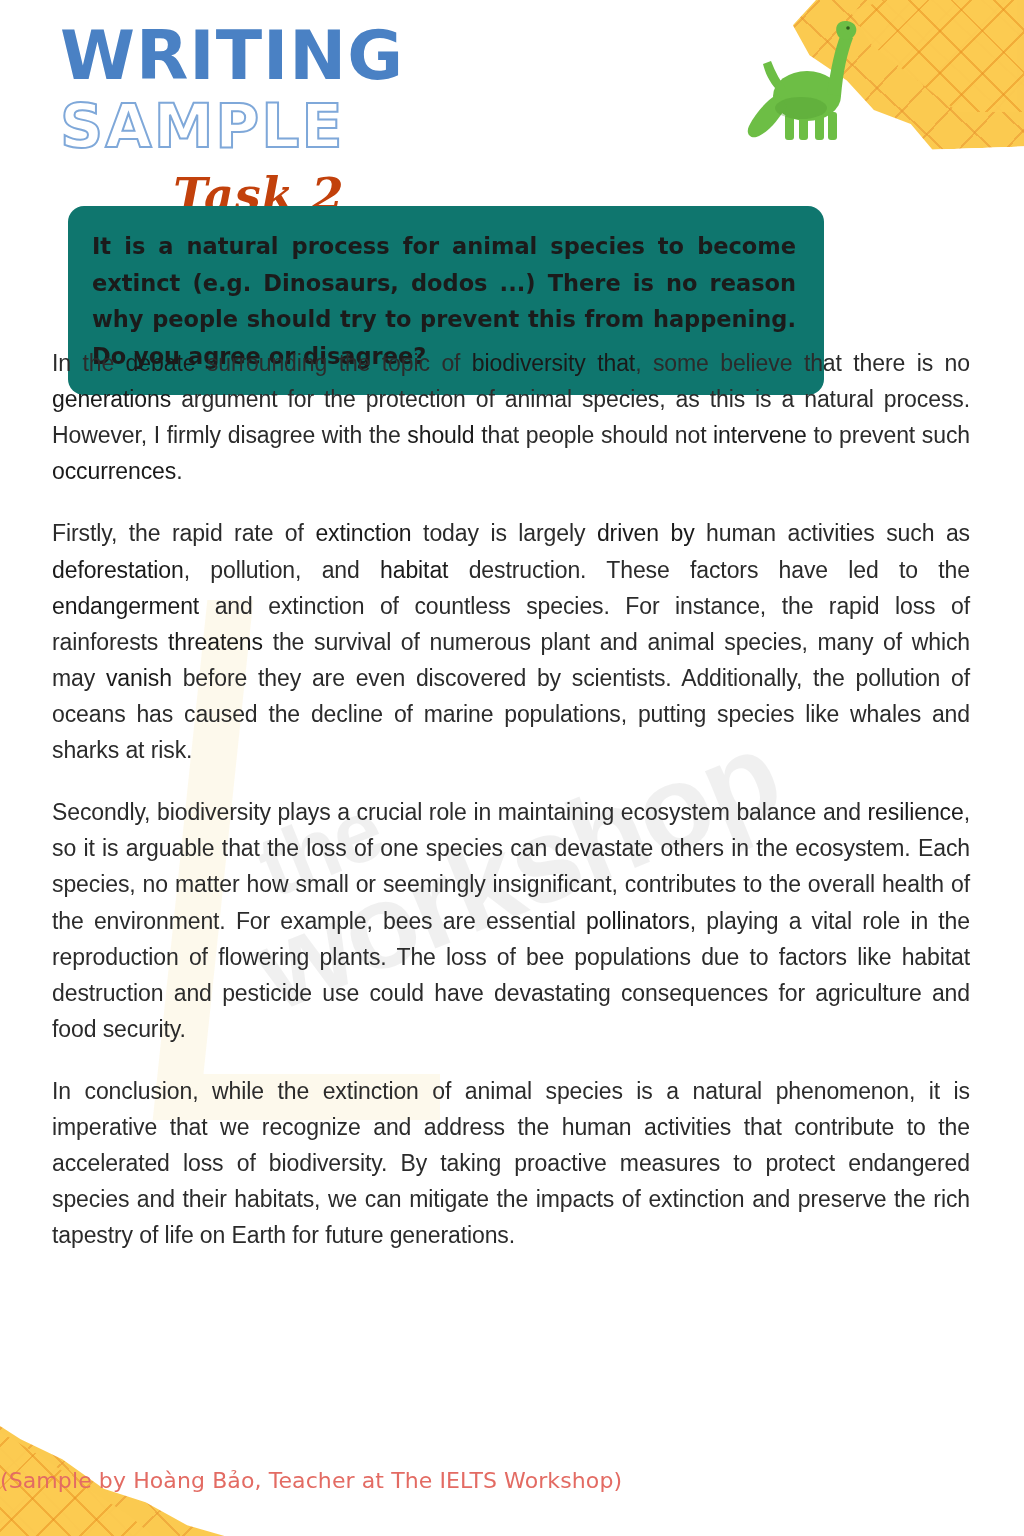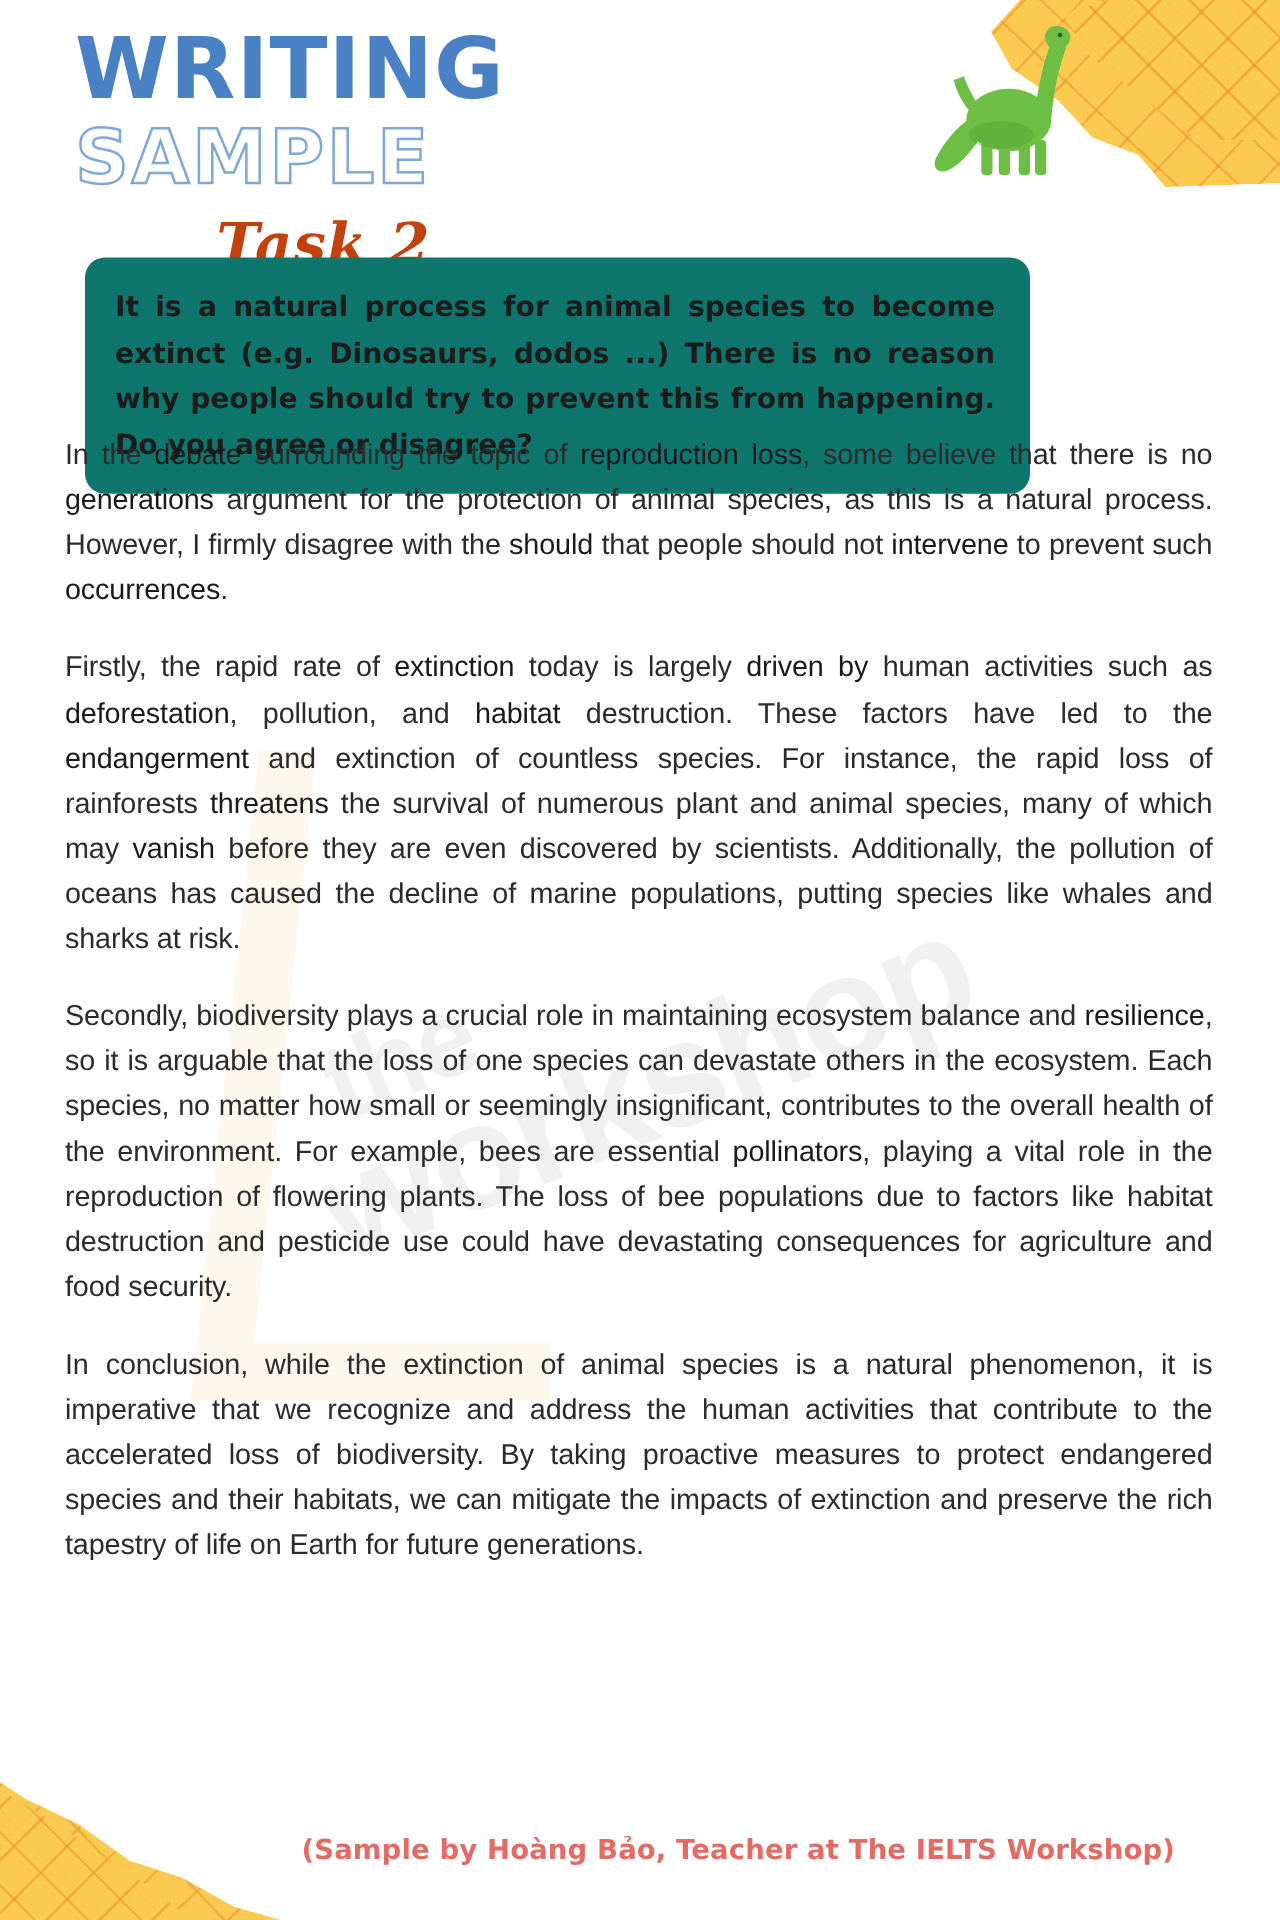--- a/index.html
+++ b/index.html
@@ -189,24 +189,24 @@
     letter-spacing:-.1px;
   }
   .para:last-child { margin-bottom:0; }
   .para b { font-weight:400; color:#1a1a1a; }
 
   
   .footer {
     position:absolute;
     left:0; top:1468px;
     width:940px;
-    text-align:right;
+    text-align:left;
     font-family:"DejaVu Sans", sans-serif;
     font-size:22px;
-    font-weight:700;
+    font-weight:400;
     color:#E36B63;
     letter-spacing:.1px;
   }
 </style>
 </head>
 <body>
 
 <div class="page">
 
   <div class="corner corner-tr"></div>
@@ -251,21 +251,21 @@
         <circle cx="113" cy="14" r="1.8" fill="#2f5c1b"></circle>
       </svg>
     </div>
   </div>
 
   <div class="prompt-box">
     <div class="prompt-text">It is a natural process for animal species to become extinct (e.g. Dinosaurs, dodos ...) There is no reason why people should try to prevent this from happening. Do you agree or disagree?</div>
   </div>
 
   <div class="body-wrap">
-    <p class="para">In the <b>debate</b> surrounding the topic of <b>reproduction loss</b>, some believe that there is no <b>generations</b> argument for the protection of animal species, as this is a natural process. However, I firmly disagree with the <b>should</b> that people should not <b>intervene</b> to prevent such <b>occurrences</b>.</p>
+    <p class="para">In the <b>debate</b> surrounding the topic of <b>biodiversity that</b>, some believe that there is no <b>generations</b> argument for the protection of animal species, as this is a natural process. However, I firmly disagree with the <b>should</b> that people should not <b>intervene</b> to prevent such <b>occurrences</b>.</p>
     <p class="para">Firstly, the rapid rate of <b>extinction</b> today is largely <b>driven by</b> human activities such as <b>deforestation</b>, pollution, and <b>habitat</b> destruction. These factors have led to the <b>endangerment</b> and extinction of countless species. For instance, the rapid loss of rainforests <b>threatens</b> the survival of numerous plant and animal species, many of which may <b>vanish</b> before they are even discovered by scientists. Additionally, the pollution of oceans has caused the decline of marine populations, putting species like whales and sharks at risk.</p>
     <p class="para">Secondly, biodiversity plays a crucial role in maintaining ecosystem balance and <b>resilience</b>, so it is arguable that the loss of one species can devastate others in the ecosystem. Each species, no matter how small or seemingly insignificant, contributes to the overall health of the environment. For example, bees are essential <b>pollinators</b>, playing a vital role in the reproduction of flowering plants. The loss of bee populations due to factors like habitat destruction and pesticide use could have devastating consequences for agriculture and food security.</p>
     <p class="para">In conclusion, while the extinction of animal species is a natural phenomenon, it is imperative that we recognize and address the human activities that contribute to the accelerated loss of biodiversity. By taking proactive measures to protect endangered species and their habitats, we can mitigate the impacts of extinction and preserve the rich tapestry of life on Earth for future generations.</p>
   </div>
 
   <div class="footer">(Sample by Hoàng Bảo, Teacher at The IELTS Workshop)</div>
 
 </div>
 
 </body></html>

